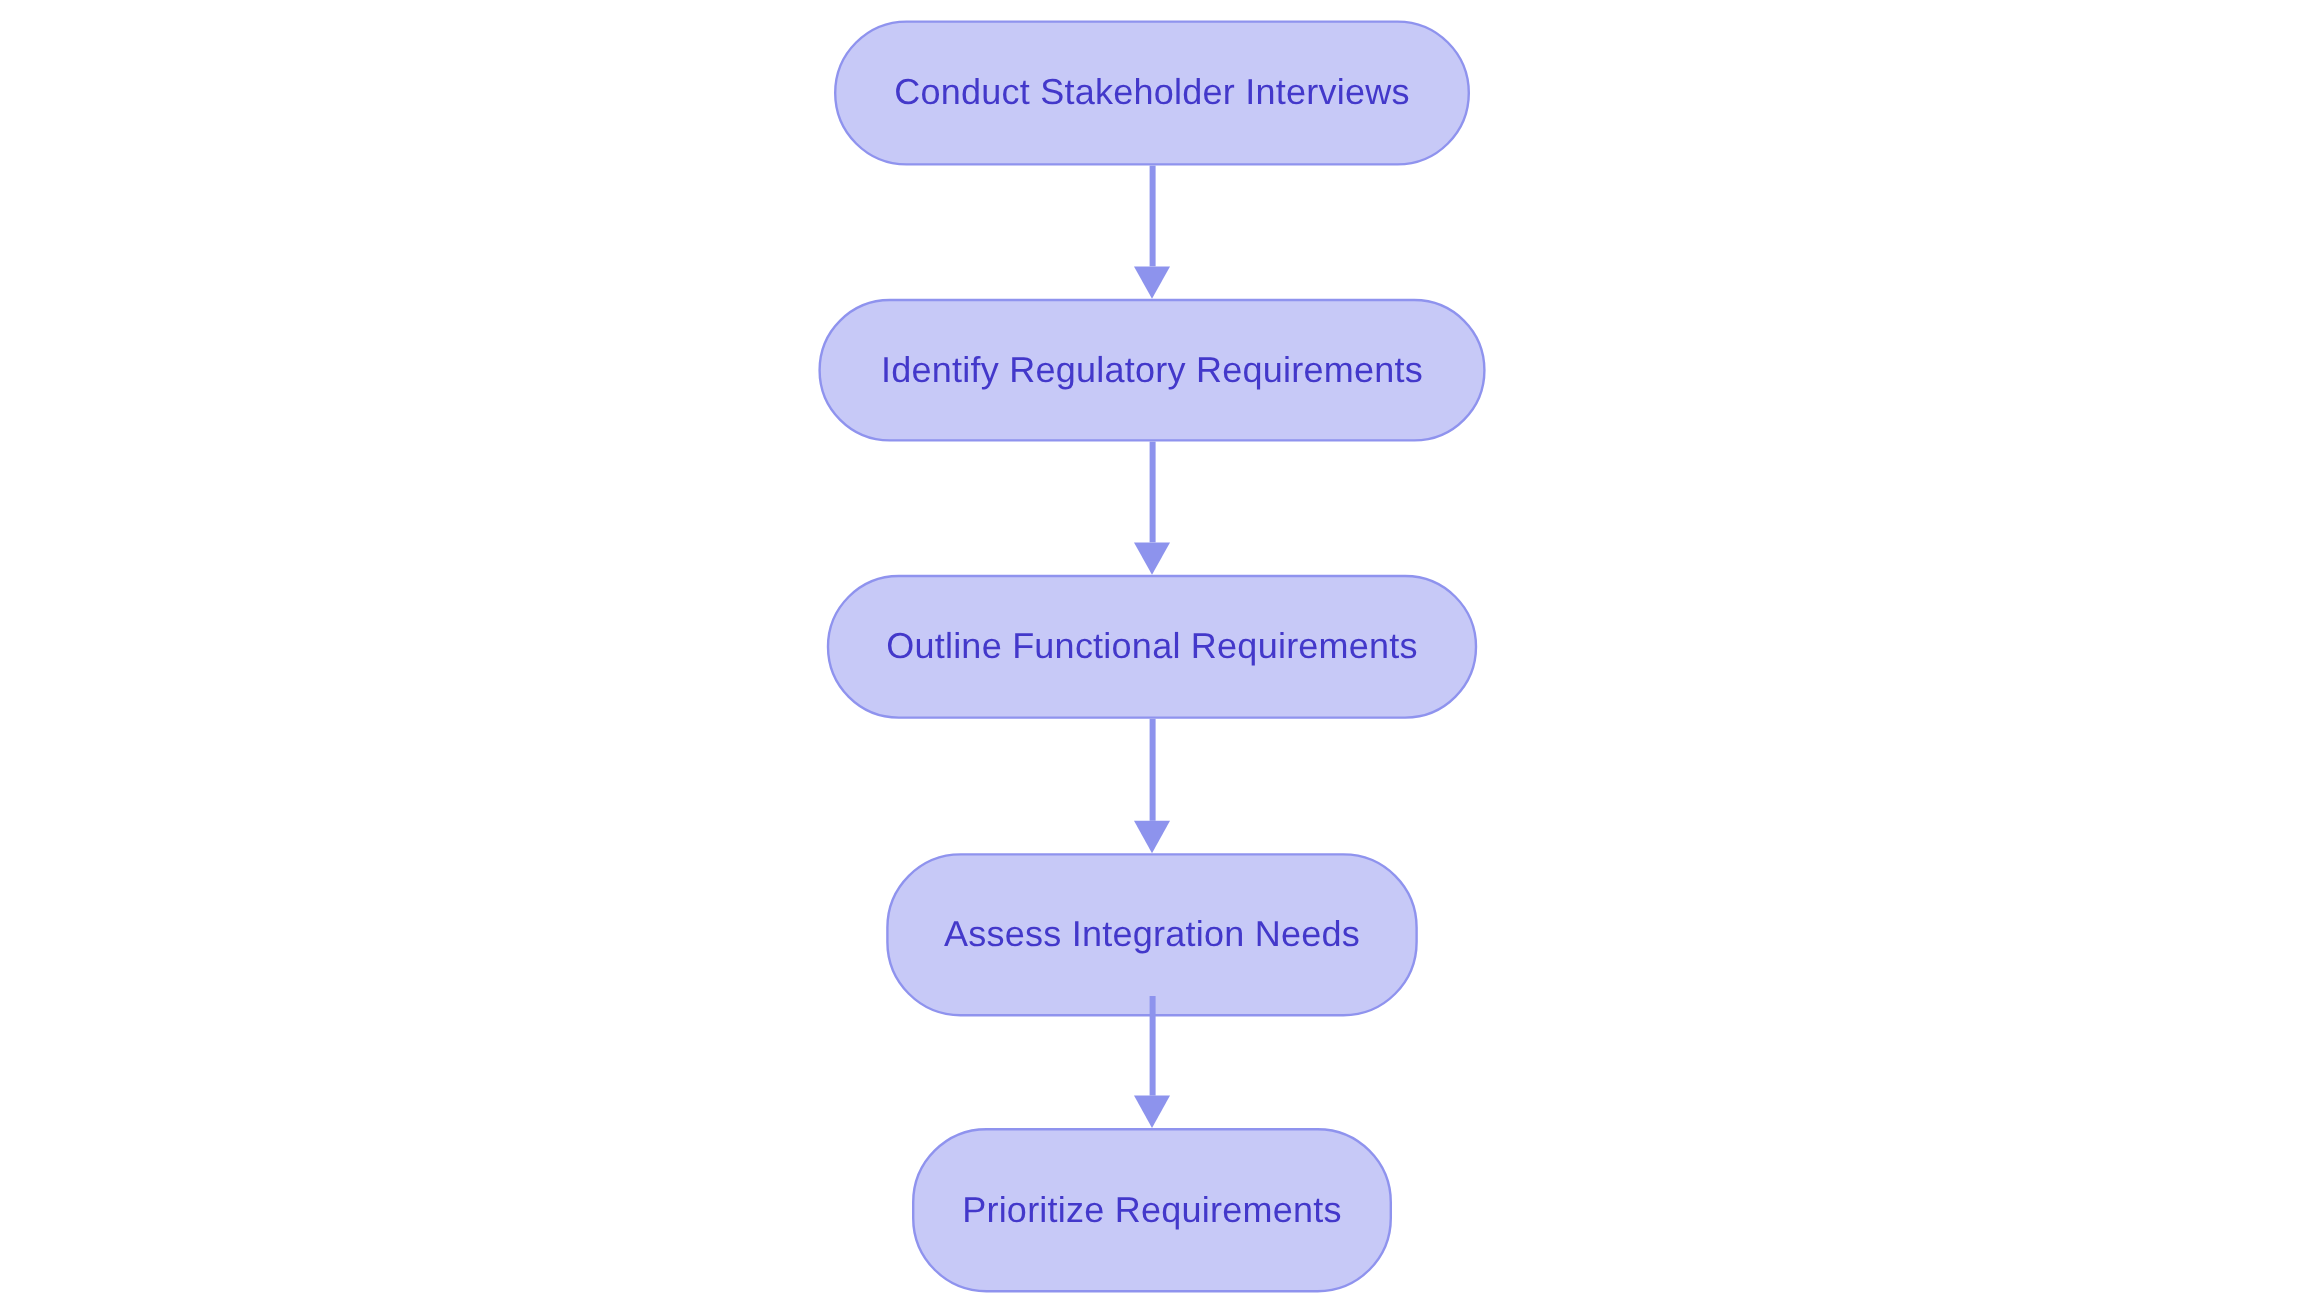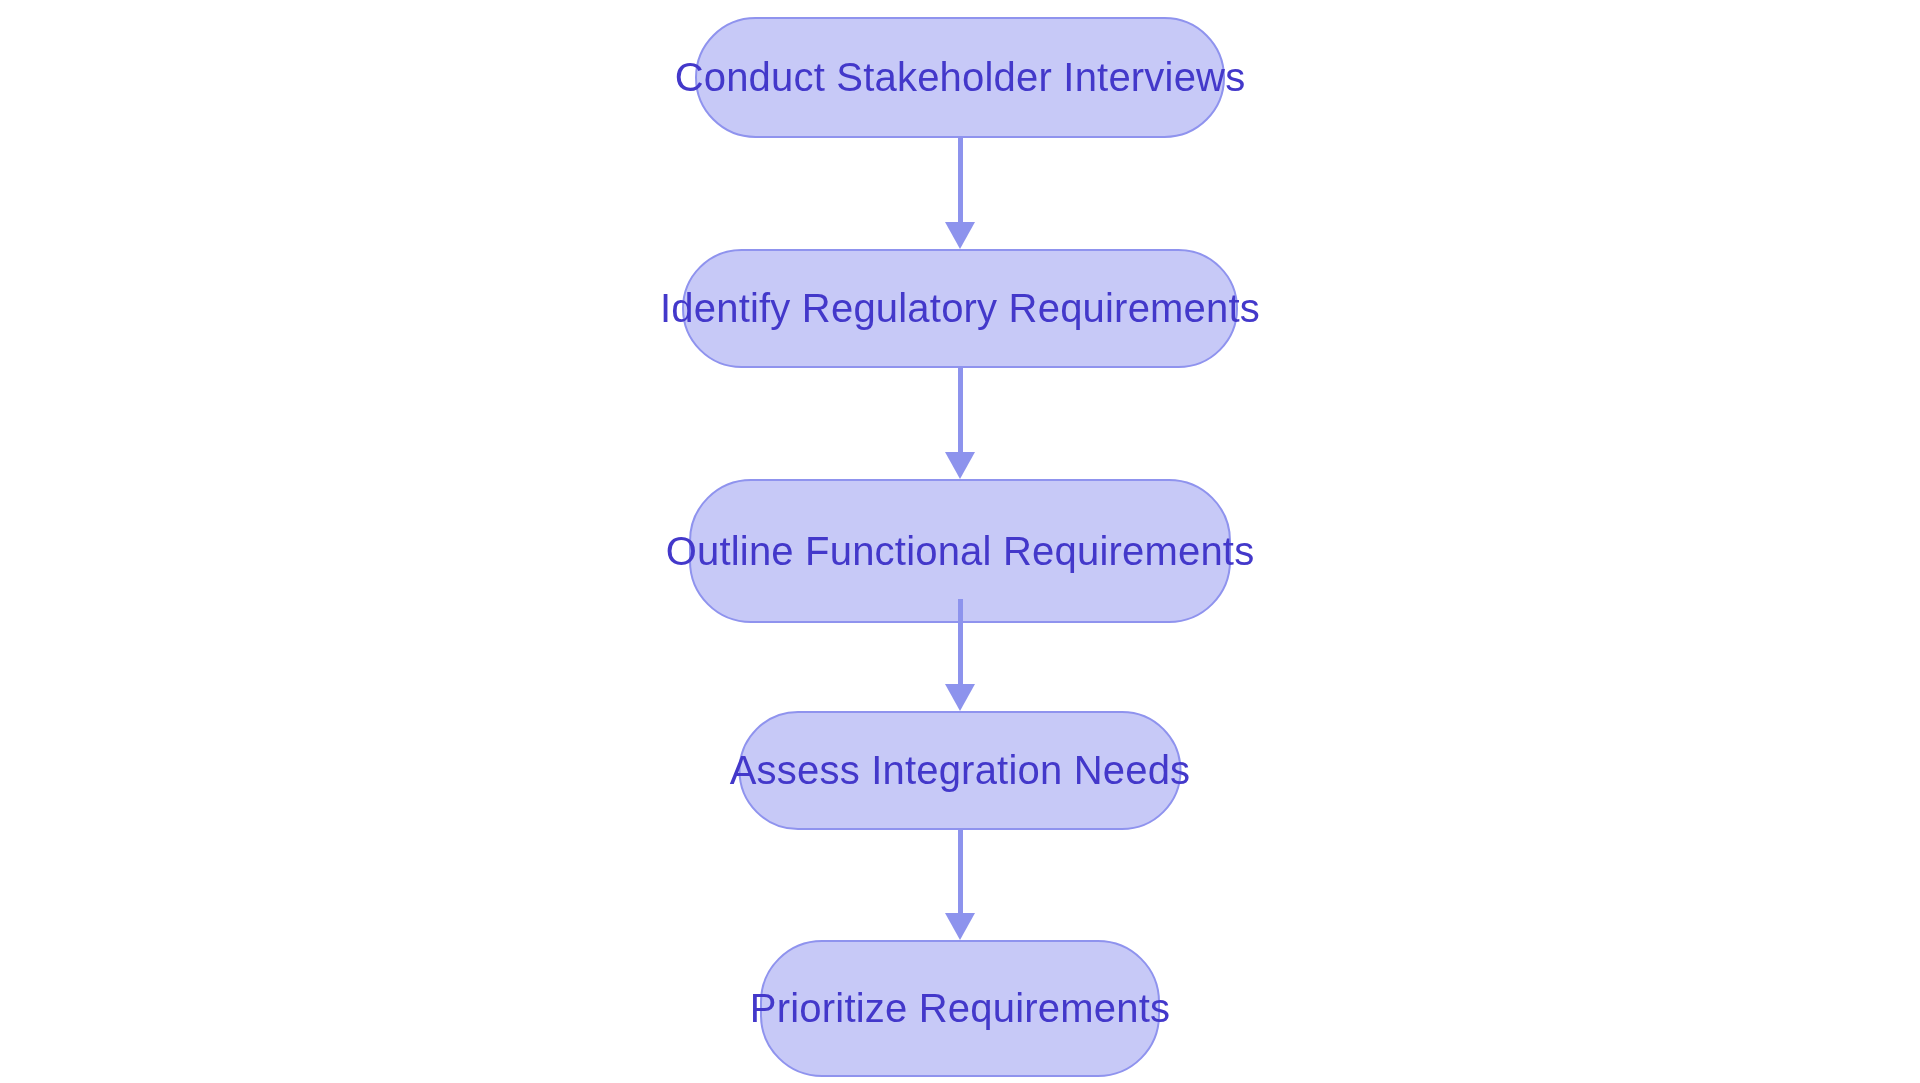--- a/index.html
+++ b/index.html
@@ -22,21 +22,21 @@
     background: var(--node-fill, #c7c9f7);
     border: 2px solid var(--node-border, #8f93ee);
     border-radius: 62px;
     display: flex;
     align-items: center;
     justify-content: center;
     box-sizing: border-box;
   }
   .node-label {
     color: var(--node-text, #4338ca);
-    font-size: 40px;
+    font-size: 30px;
     font-weight: 400;
     letter-spacing: 0.2px;
     white-space: nowrap;
   }
   .arrow {
     position: absolute;
     left: 50%;
     transform: translateX(-50%);
     width: 30px;
     display: flex;
@@ -72,30 +72,30 @@
 
   <div class="node" style="top:249px; width:556px; height:119px;align-items:center;">
     <span class="node-label">Identify Regulatory Requirements</span>
   </div>
 
   <div class="arrow" style="top:368px; height:111px;">
     <div class="arrow-line"></div>
     <div class="arrow-head"></div>
   </div>
 
-  <div class="node" style="top:479px; width:542px; height:144px;">
+  <div class="node" style="top:479px; width:542px; height:120px;">
     <span class="node-label">Outline Functional Requirements</span>
   </div>
 
   <div class="arrow" style="top:599px; height:112px;">
     <div class="arrow-line"></div>
     <div class="arrow-head"></div>
   </div>
 
-  <div class="node" style="top:711px; width:443px; height:119px;">
+  <div class="node" style="top:711px; width:443px; height:136px;">
     <span class="node-label">Assess Integration Needs</span>
   </div>
 
   <div class="arrow" style="top:830px; height:110px;">
     <div class="arrow-line"></div>
     <div class="arrow-head"></div>
   </div>
 
   <div class="node" style="top:940px; width:400px; height:137px;">
     <span class="node-label">Prioritize Requirements</span>

